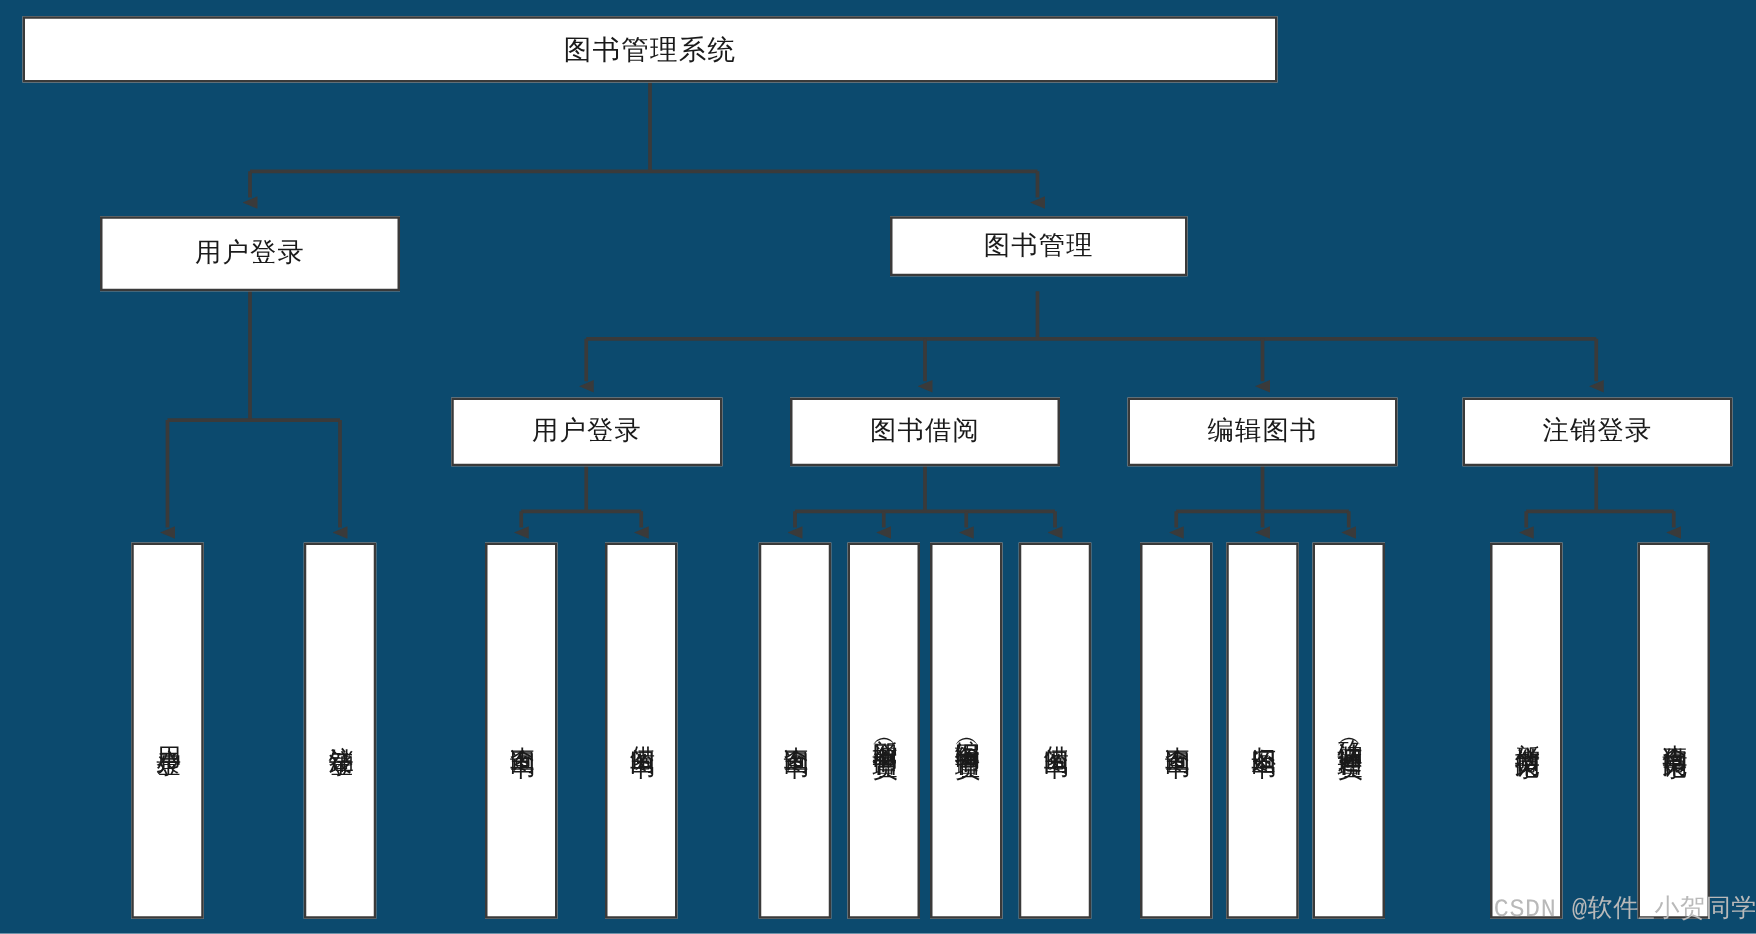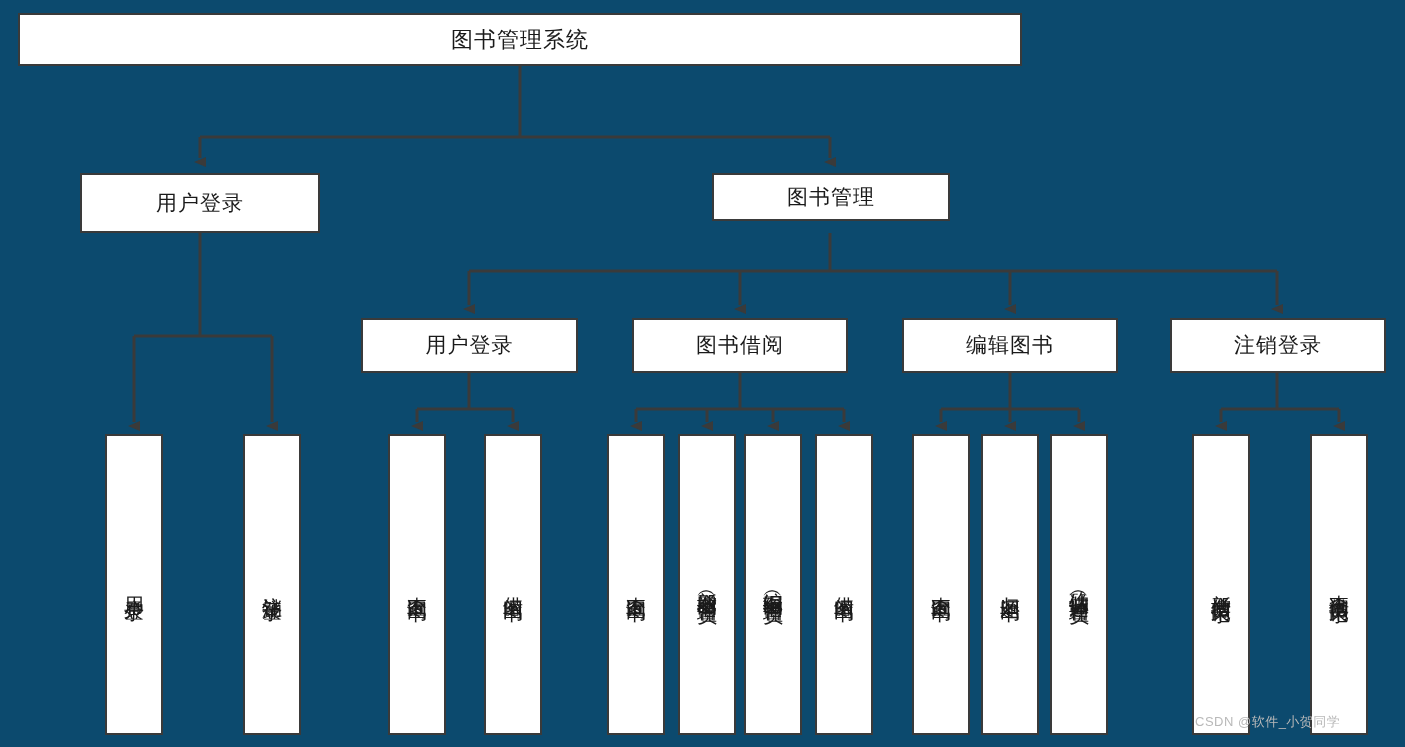--- a/index.html
+++ b/index.html
@@ -47,23 +47,24 @@
     font-size: 20px;
     line-height: 1.25;
     letter-spacing: 2px;
   }
   .node.root .label {
     font-size: 22px;
   }
   .watermark {
     position: absolute;
     color: #b9b9b9;
-    font-size: 13px;
+    font-size: 20px;
     white-space: nowrap;
     letter-spacing: 0.5px;
+    font-family: Liberation Mono, monospace;
   }
 </style>
 </head>
 <body>
 
 <div id="canvas">
 
   <svg id="wires" viewBox="0 0 1405 747" width="1405" height="747">
     <defs>
       <marker id="arrow" markerWidth="10" markerHeight="12" refX="1" refY="6" orient="auto" markerUnits="userSpaceOnUse">

